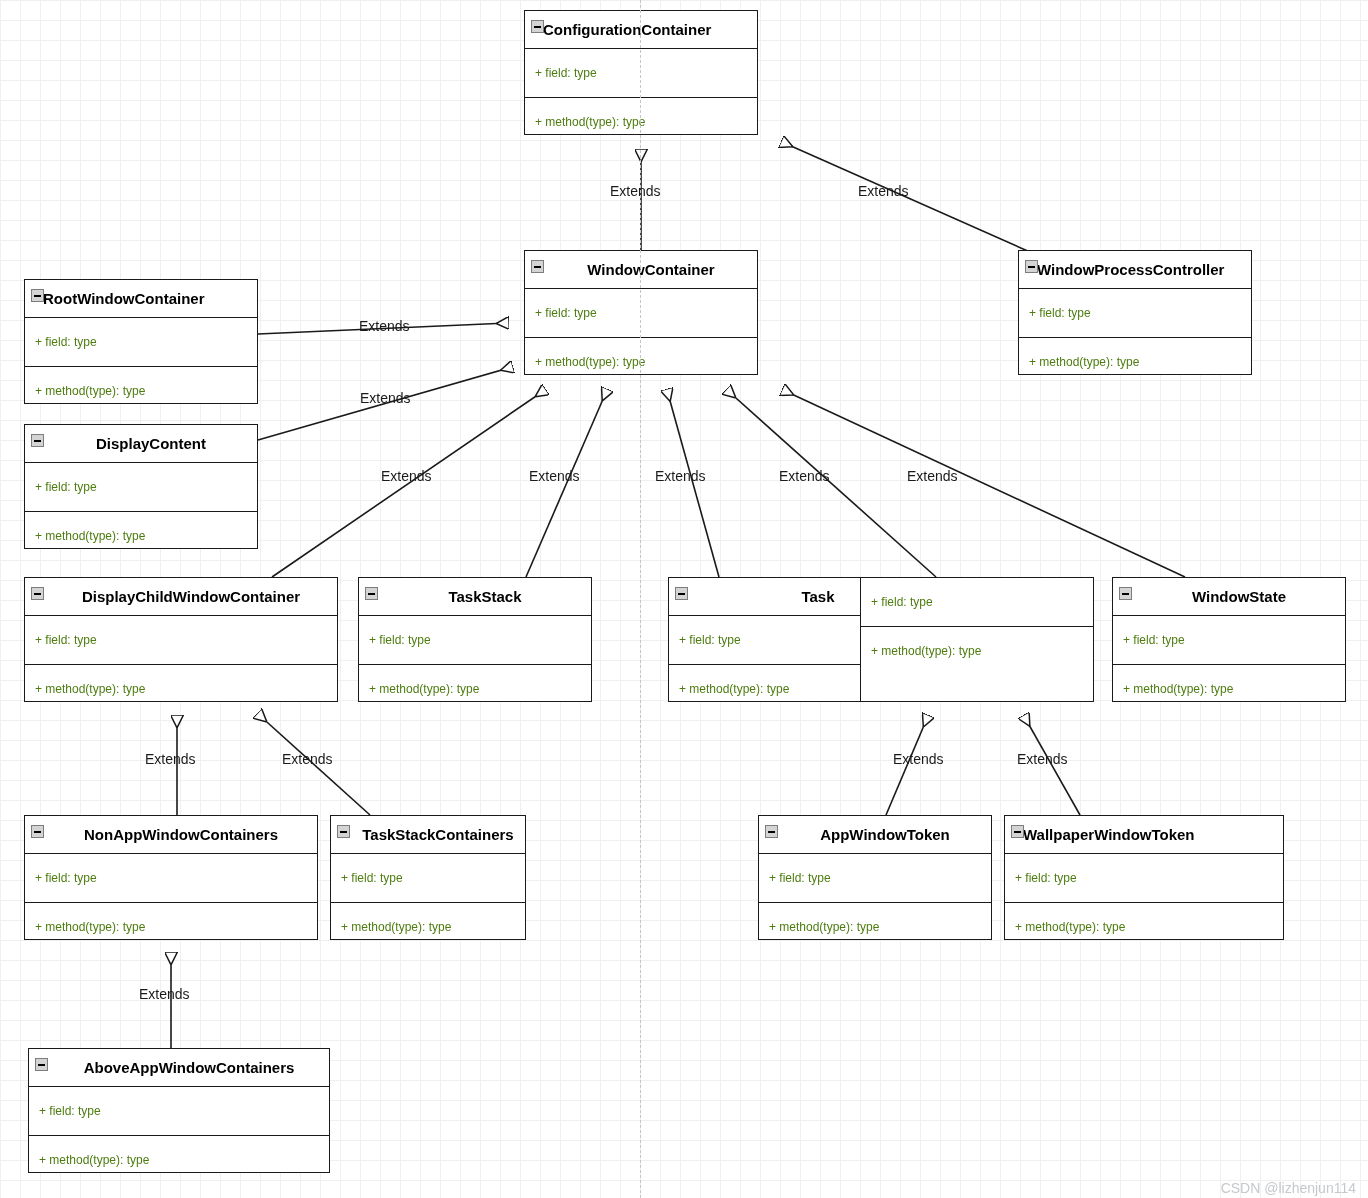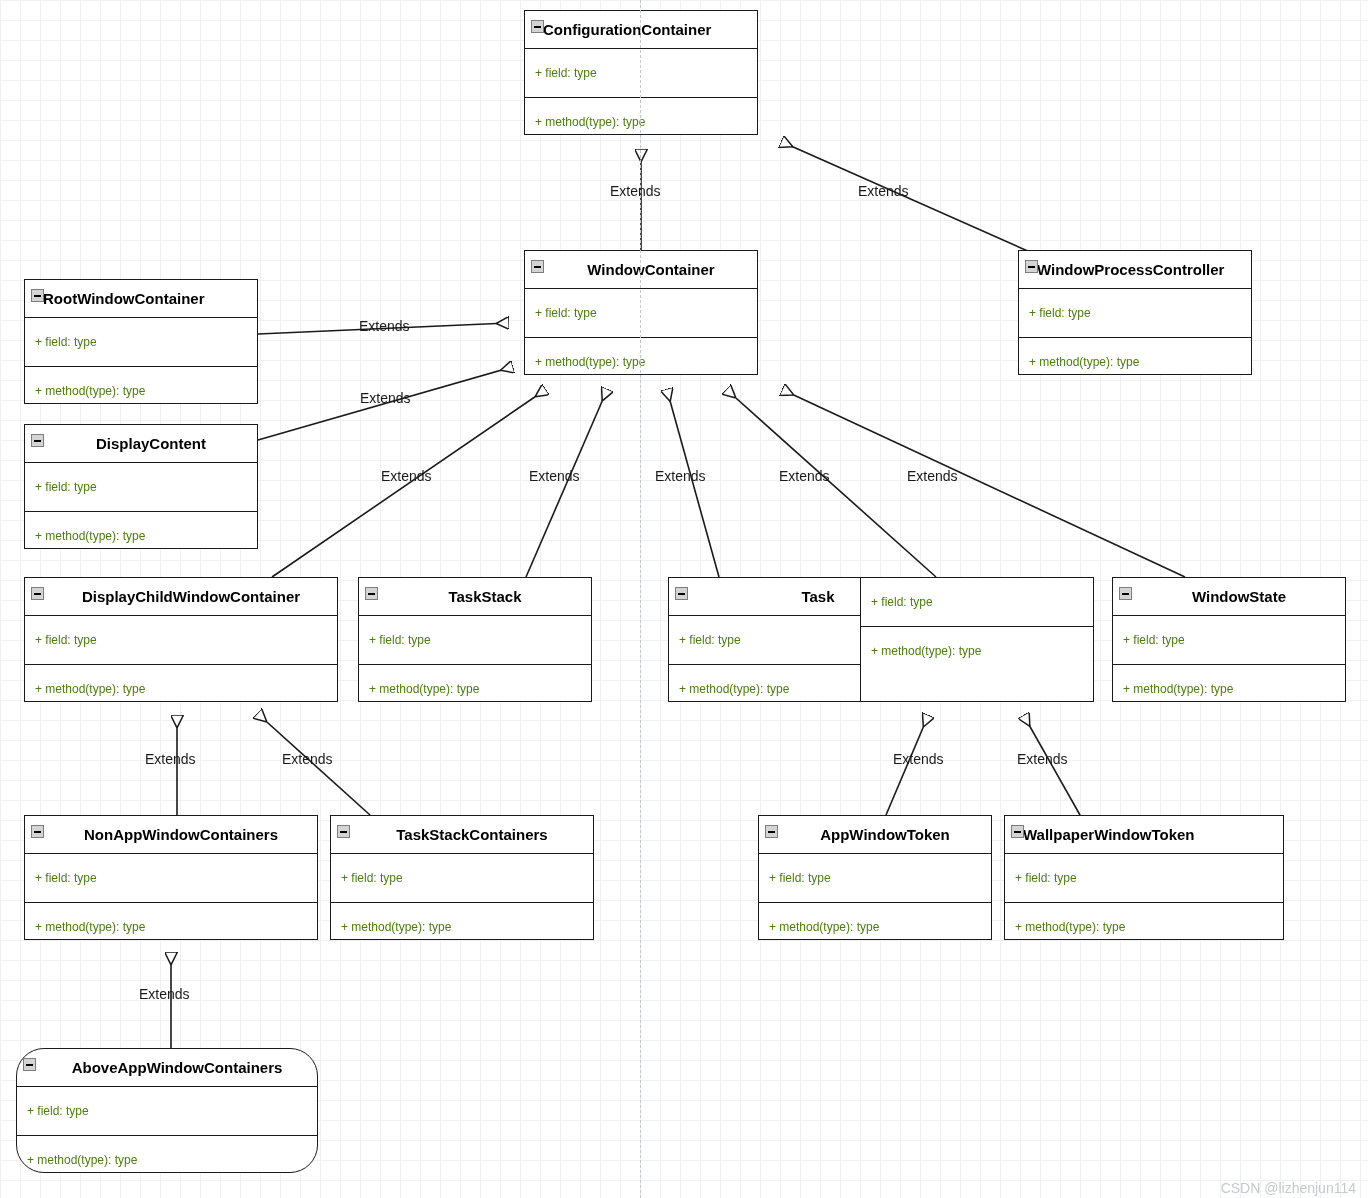--- a/index.html
+++ b/index.html
@@ -198,36 +198,36 @@
       <div class="umlclass" style="left: 1112px; top: 577px; width: 234px; height: 125px;">
         <div class="uml-title" style="text-align: center;">WindowState<span class="collapse-icon"></span></div>
         <div class="uml-row">+ field: type</div>
         <div class="uml-row sep">+ method(type): type</div>
       </div>
       <div class="umlclass" style="left: 24px; top: 815px; width: 294px; height: 125px;">
         <div class="uml-title" style="text-align: center;">NonAppWindowContainers<span class="collapse-icon"></span></div>
         <div class="uml-row">+ field: type</div>
         <div class="uml-row sep">+ method(type): type</div>
       </div>
-      <div class="umlclass" style="left: 330px; top: 815px; width: 264px; height: 125px;">
+      <div class="umlclass" style="left: 330px; top: 815px; width: 196px; height: 125px;">
         <div class="uml-title" style="text-align: center;">TaskStackContainers<span class="collapse-icon"></span></div>
         <div class="uml-row">+ field: type</div>
         <div class="uml-row sep">+ method(type): type</div>
       </div>
       <div class="umlclass" style="left: 758px; top: 815px; width: 234px; height: 125px;">
         <div class="uml-title" style="text-align: center;">AppWindowToken<span class="collapse-icon"></span></div>
         <div class="uml-row">+ field: type</div>
         <div class="uml-row sep">+ method(type): type</div>
       </div>
       <div class="umlclass" style="left: 1004px; top: 815px; width: 280px; height: 125px;">
         <div class="uml-title" style="text-align: left; padding-left: 18px;">WallpaperWindowToken<span class="collapse-icon"></span></div>
         <div class="uml-row">+ field: type</div>
         <div class="uml-row sep">+ method(type): type</div>
       </div>
-      <div class="umlclass" style="left: 16px; top: 1048px; width: 302px; height: 125px; border-radius: 28px;">
+      <div class="umlclass" style="left: 28px; top: 1048px; width: 302px; height: 125px;">
         <div class="uml-title" style="text-align: center;">AboveAppWindowContainers<span class="collapse-icon"></span></div>
         <div class="uml-row">+ field: type</div>
         <div class="uml-row sep">+ method(type): type</div>
       </div>
     </div>
   <div id="labels">
       <div class="edge-label" style="left: 610px; top: 183px;">Extends</div>
       <div class="edge-label" style="left: 858px; top: 183px;">Extends</div>
       <div class="edge-label" style="left: 359px; top: 318px;">Extends</div>
       <div class="edge-label" style="left: 360px; top: 390px;">Extends</div>

